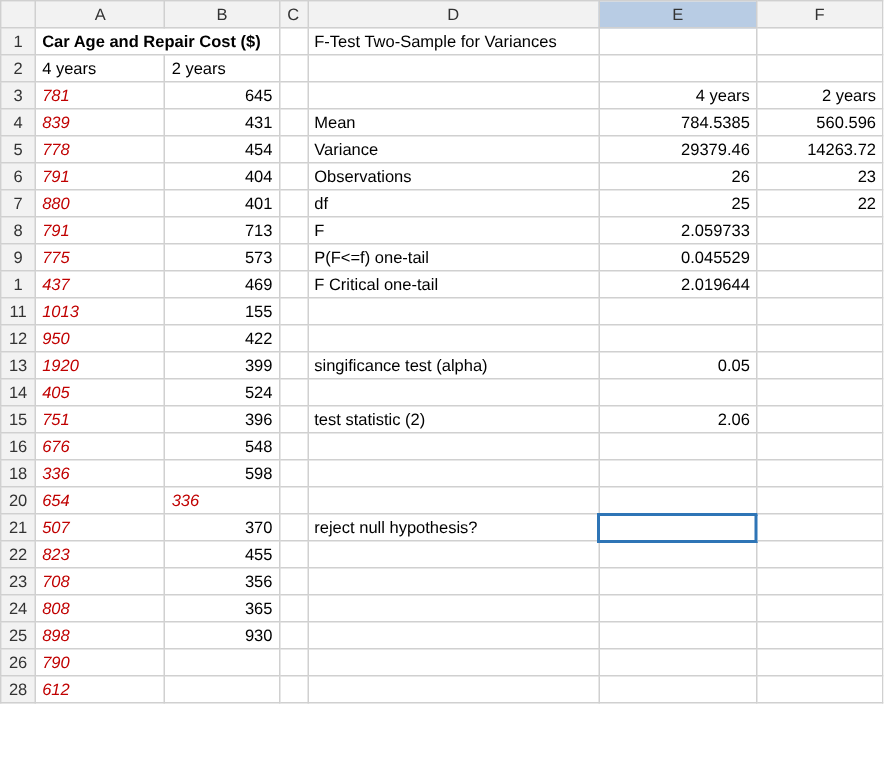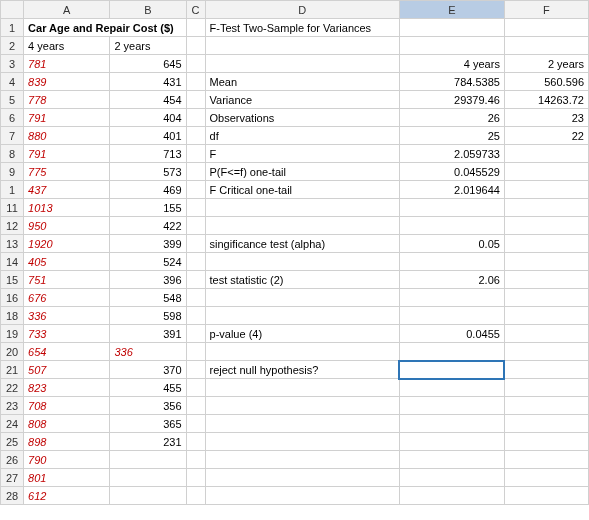--- a/index.html
+++ b/index.html
@@ -248,29 +248,20 @@
       <tr>
         <td class="row-header">18</td>
         <td class="cell-red">336</td>
         <td class="cell-num">598</td>
         <td class="cell"></td>
         <td class="cell"></td>
         <td class="cell-num"></td>
         <td class="cell-num"></td>
       </tr>
       <tr>
-        <td class="row-header">19</td>
-        <td class="cell-red">733</td>
-        <td class="cell-num">391</td>
-        <td class="cell"></td>
-        <td class="cell">p-value (4)</td>
-        <td class="cell-num">0.0455</td>
-        <td class="cell-num"></td>
-      </tr>
-      <tr>
         <td class="row-header">20</td>
         <td class="cell-red">654</td>
         <td class="cell-red">336</td>
         <td class="cell"></td>
         <td class="cell"></td>
         <td class="cell-num"></td>
         <td class="cell-num"></td>
       </tr>
       <tr>
         <td class="row-header">21</td>
@@ -304,38 +295,29 @@
         <td class="cell-red">808</td>
         <td class="cell-num">365</td>
         <td class="cell"></td>
         <td class="cell"></td>
         <td class="cell-num"></td>
         <td class="cell-num"></td>
       </tr>
       <tr>
         <td class="row-header">25</td>
         <td class="cell-red">898</td>
-        <td class="cell-num">231</td>
+        <td class="cell-num">930</td>
         <td class="cell"></td>
         <td class="cell"></td>
         <td class="cell-num"></td>
         <td class="cell-num"></td>
       </tr>
       <tr>
         <td class="row-header">26</td>
         <td class="cell-red">790</td>
-        <td class="cell-num"></td>
-        <td class="cell"></td>
-        <td class="cell"></td>
-        <td class="cell-num"></td>
-        <td class="cell-num"></td>
-      </tr>
-      <tr>
-        <td class="row-header">27</td>
-        <td class="cell-red">801</td>
         <td class="cell-num"></td>
         <td class="cell"></td>
         <td class="cell"></td>
         <td class="cell-num"></td>
         <td class="cell-num"></td>
       </tr>
       <tr>
         <td class="row-header">28</td>
         <td class="cell-red">612</td>
         <td class="cell-num"></td>

